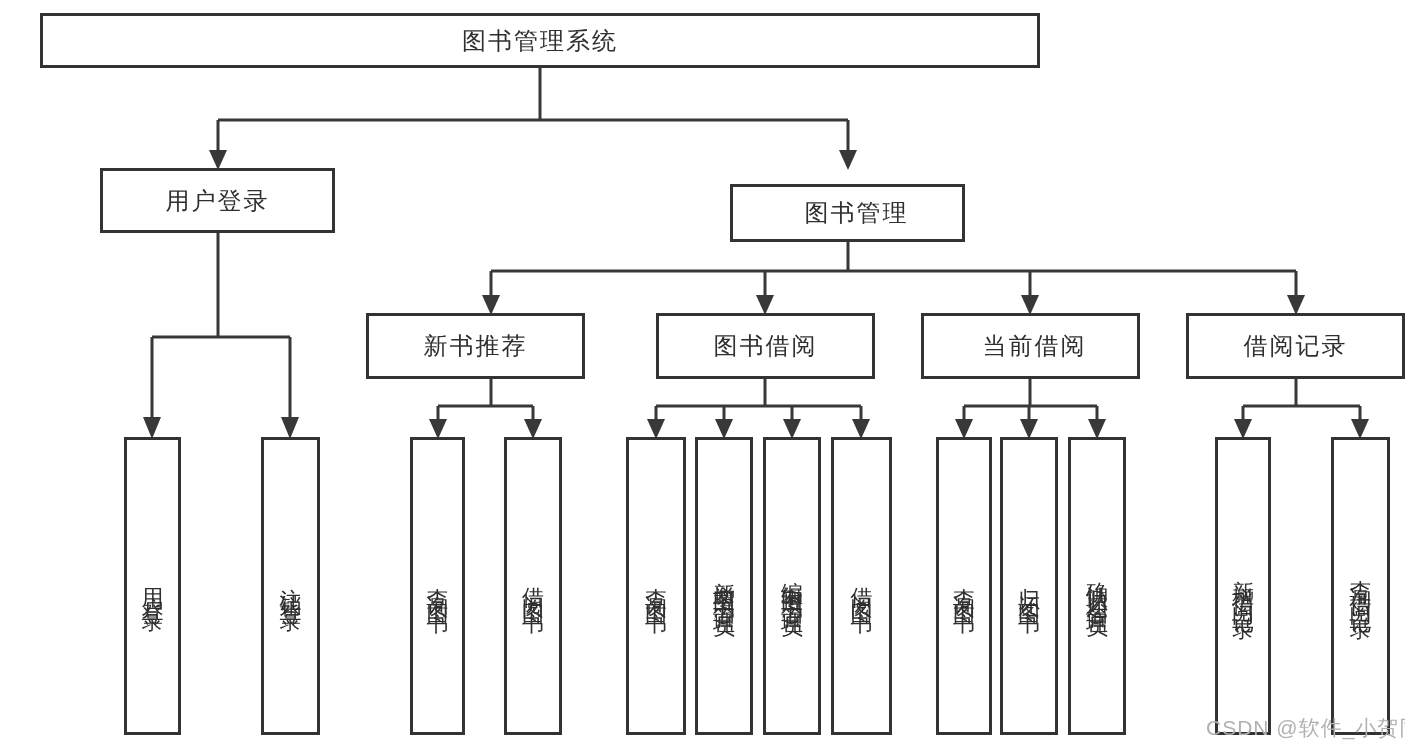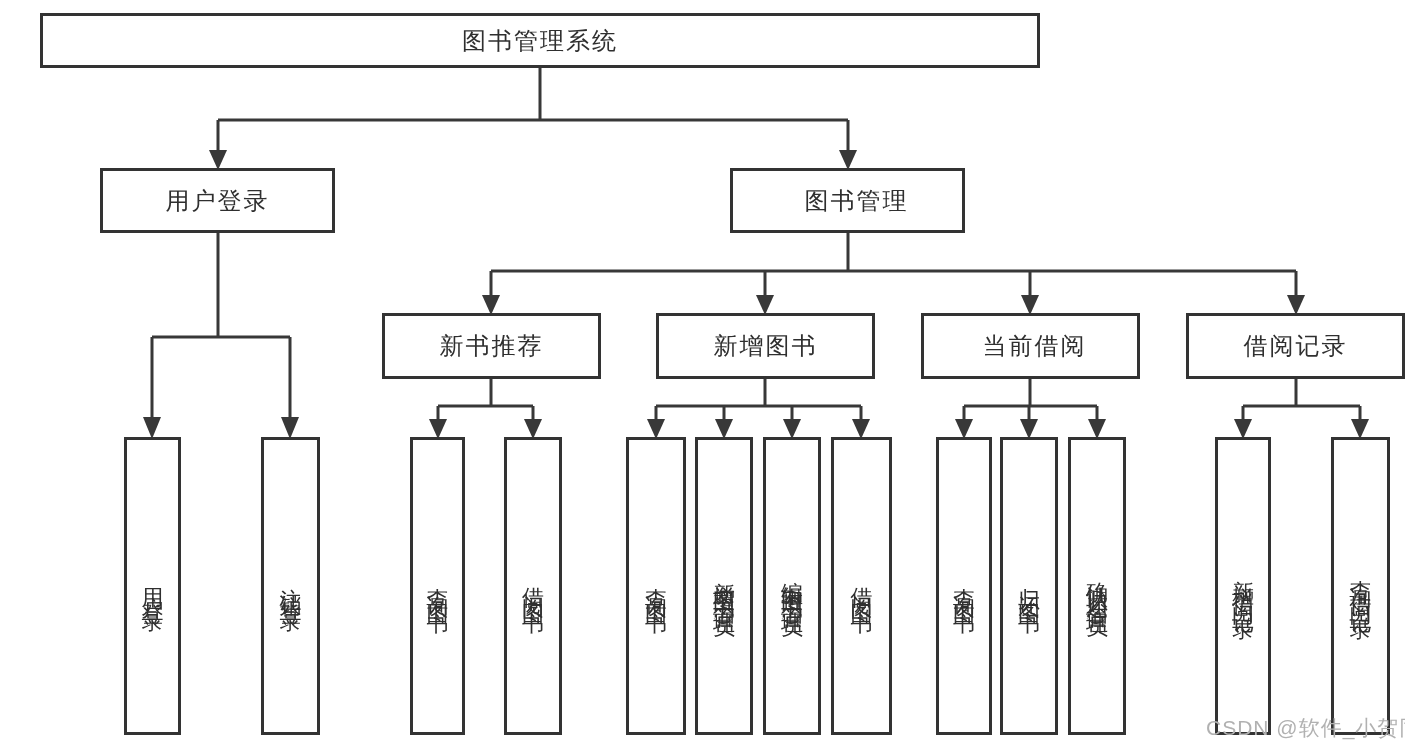--- a/index.html
+++ b/index.html
@@ -86,24 +86,24 @@
       <polygon points="1002,419 1020,419 1011,439"></polygon>
       <polygon points="1070,419 1088,419 1079,439"></polygon>
       <polygon points="1216,419 1234,419 1225,439"></polygon>
       <polygon points="1333,419 1351,419 1342,439"></polygon>
     </g>
   </svg>
 
   <div class="node" style="left:22px; top:13px; width:1000px; height:55px;">图书管理系统</div>
 
   <div class="node" style="left:82px; top:168px; width:235px; height:65px;">用户登录</div>
-  <div class="node" style="left:712px; top:168px; width:235px; height:65px;padding-left:18px;">图书管理</div>
+  <div class="node" style="left:712px; top:184px; width:235px; height:58px;padding-left:18px;">图书管理</div>
 
-  <div class="node" style="left:364px; top:313px; width:219px; height:66px;">新书推荐</div>
-  <div class="node" style="left:638px; top:313px; width:219px; height:66px;">新增图书</div>
+  <div class="node" style="left:348px; top:313px; width:219px; height:66px;">新书推荐</div>
+  <div class="node" style="left:638px; top:313px; width:219px; height:66px;">图书借阅</div>
   <div class="node" style="left:903px; top:313px; width:219px; height:66px;padding-left:8px;">当前借阅</div>
   <div class="node" style="left:1168px; top:313px; width:219px; height:66px;">借阅记录</div>
 
   <div class="node leaf" style="left:106px; top:437px; width:57px; height:298px;">用户登录</div>
   <div class="node leaf" style="left:243px; top:437px; width:59px; height:298px;">注销登录</div>
 
   <div class="node leaf" style="left:392px; top:437px; width:55px; height:298px;">查询图书</div>
   <div class="node leaf" style="left:486px; top:437px; width:58px; height:298px;">借阅图书</div>
 
   <div class="node leaf" style="left:608px; top:437px; width:60px; height:298px;">查询图书</div>

